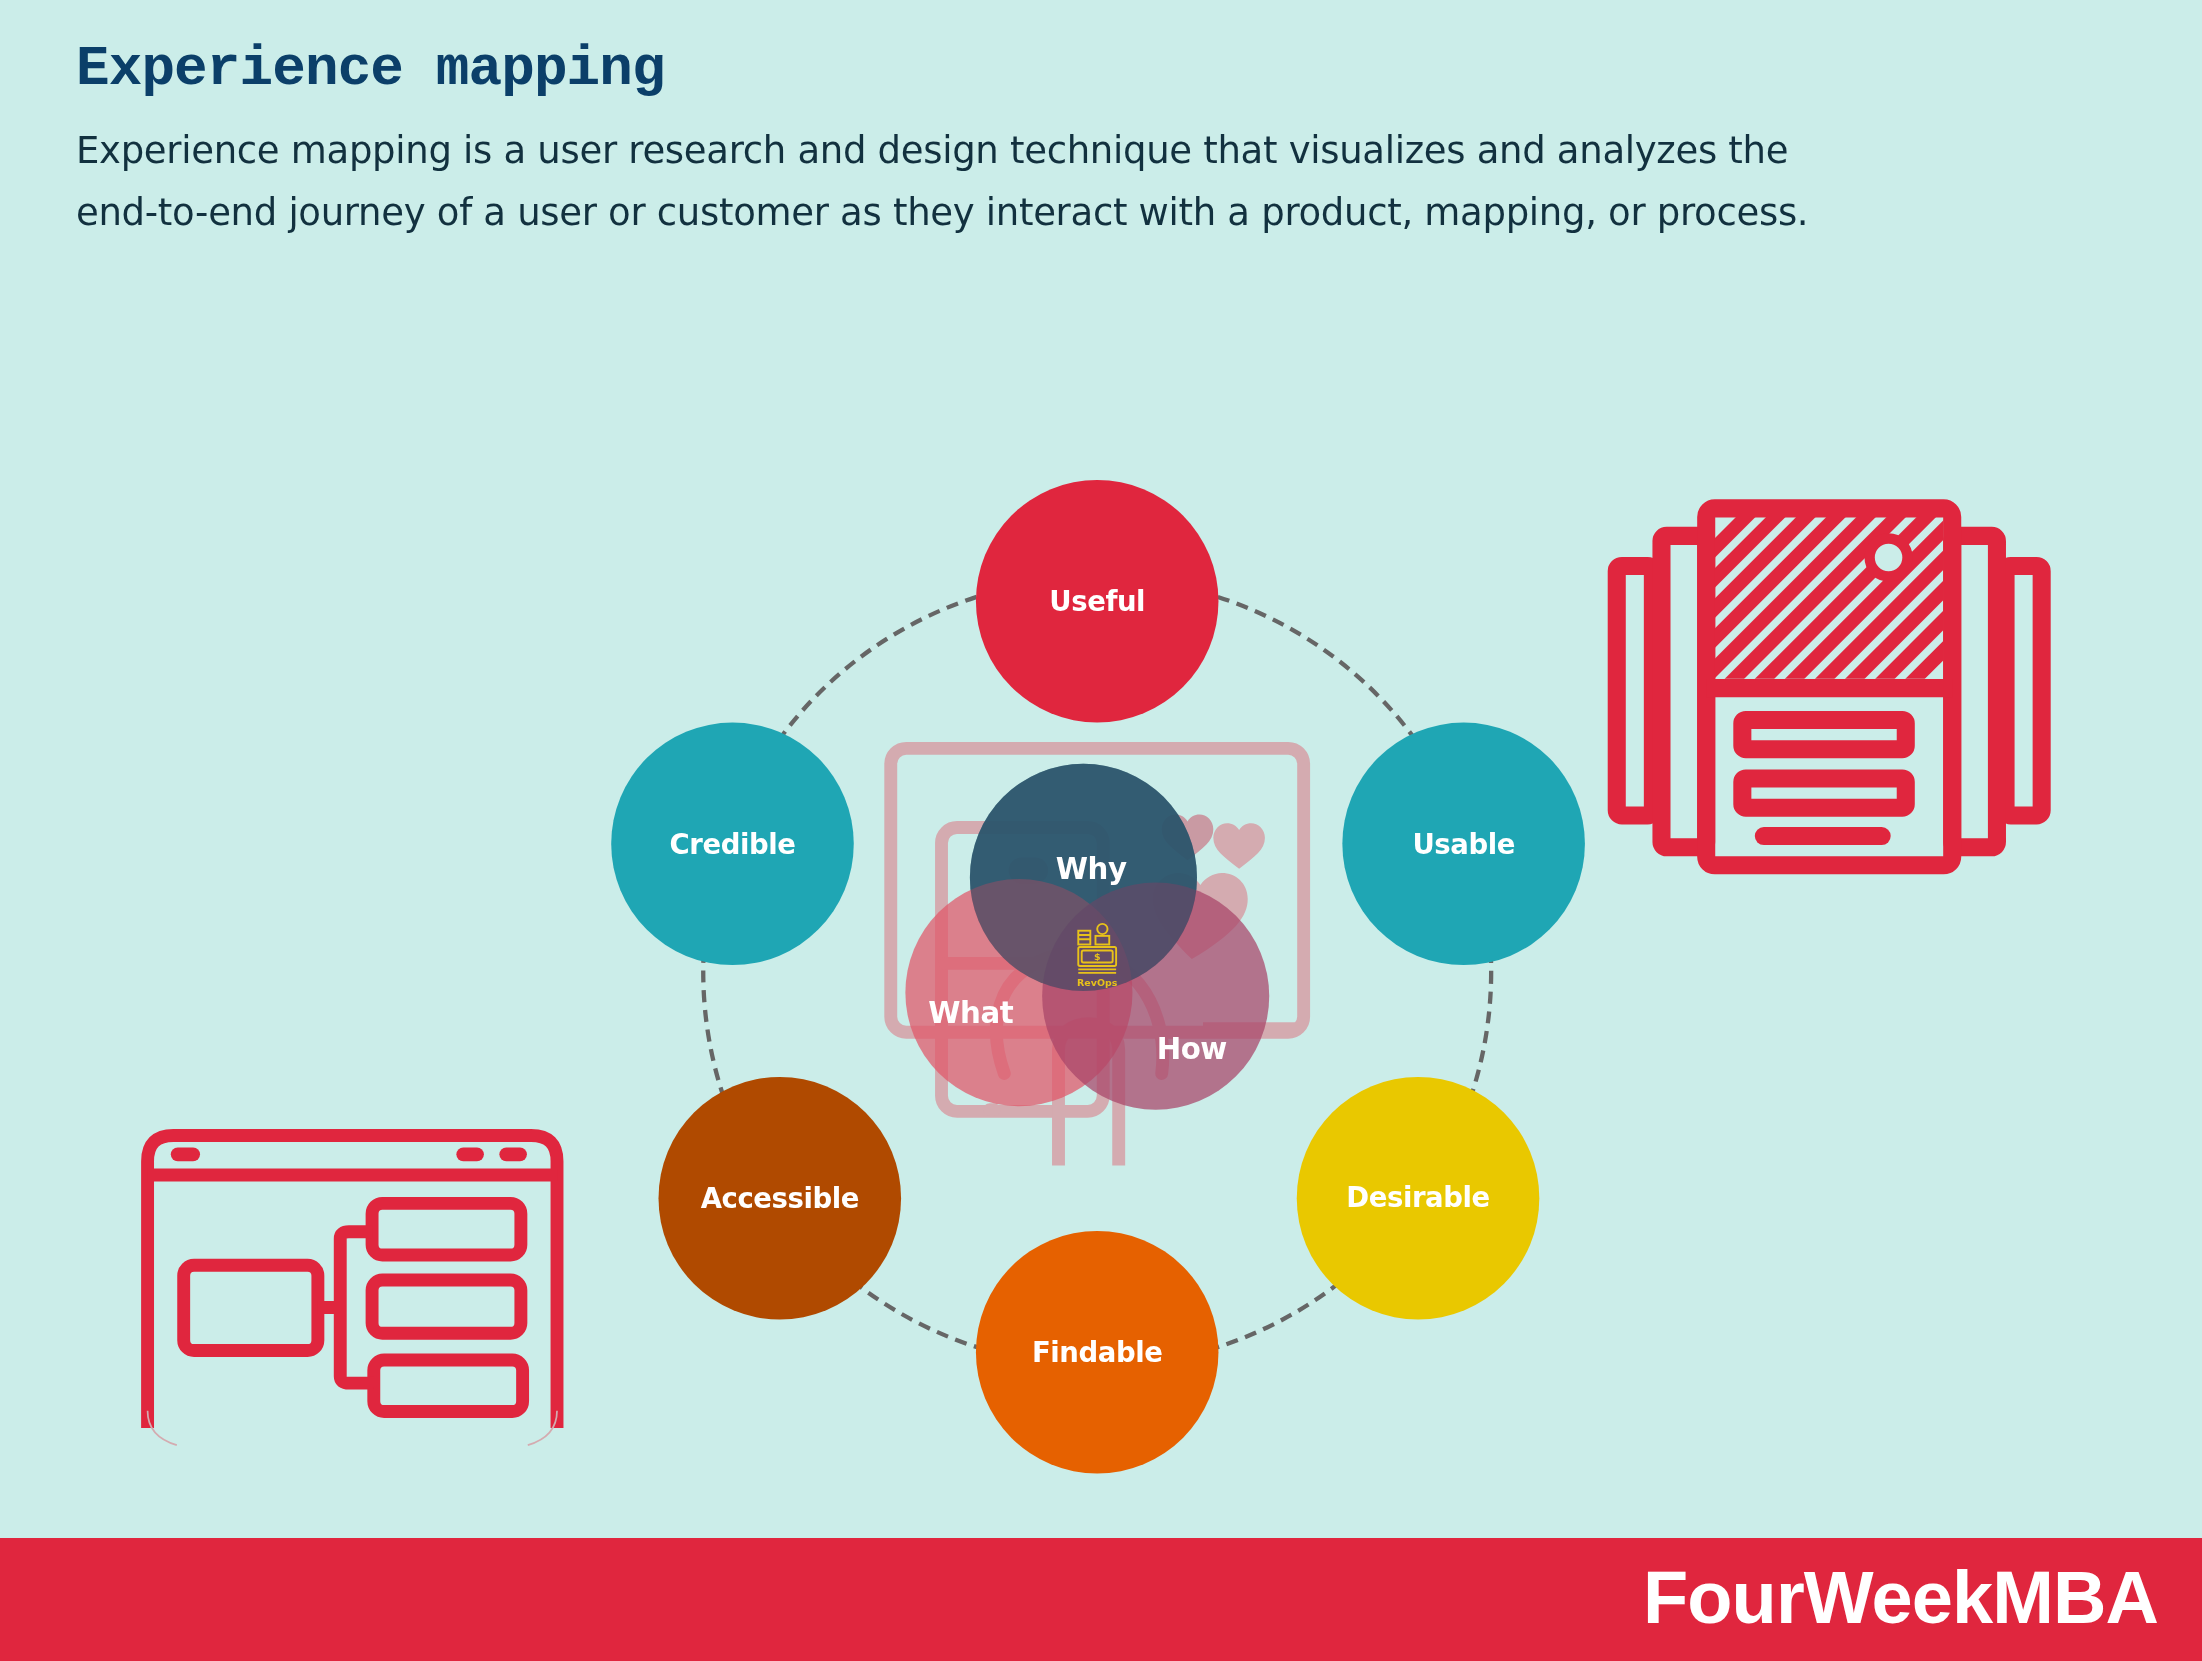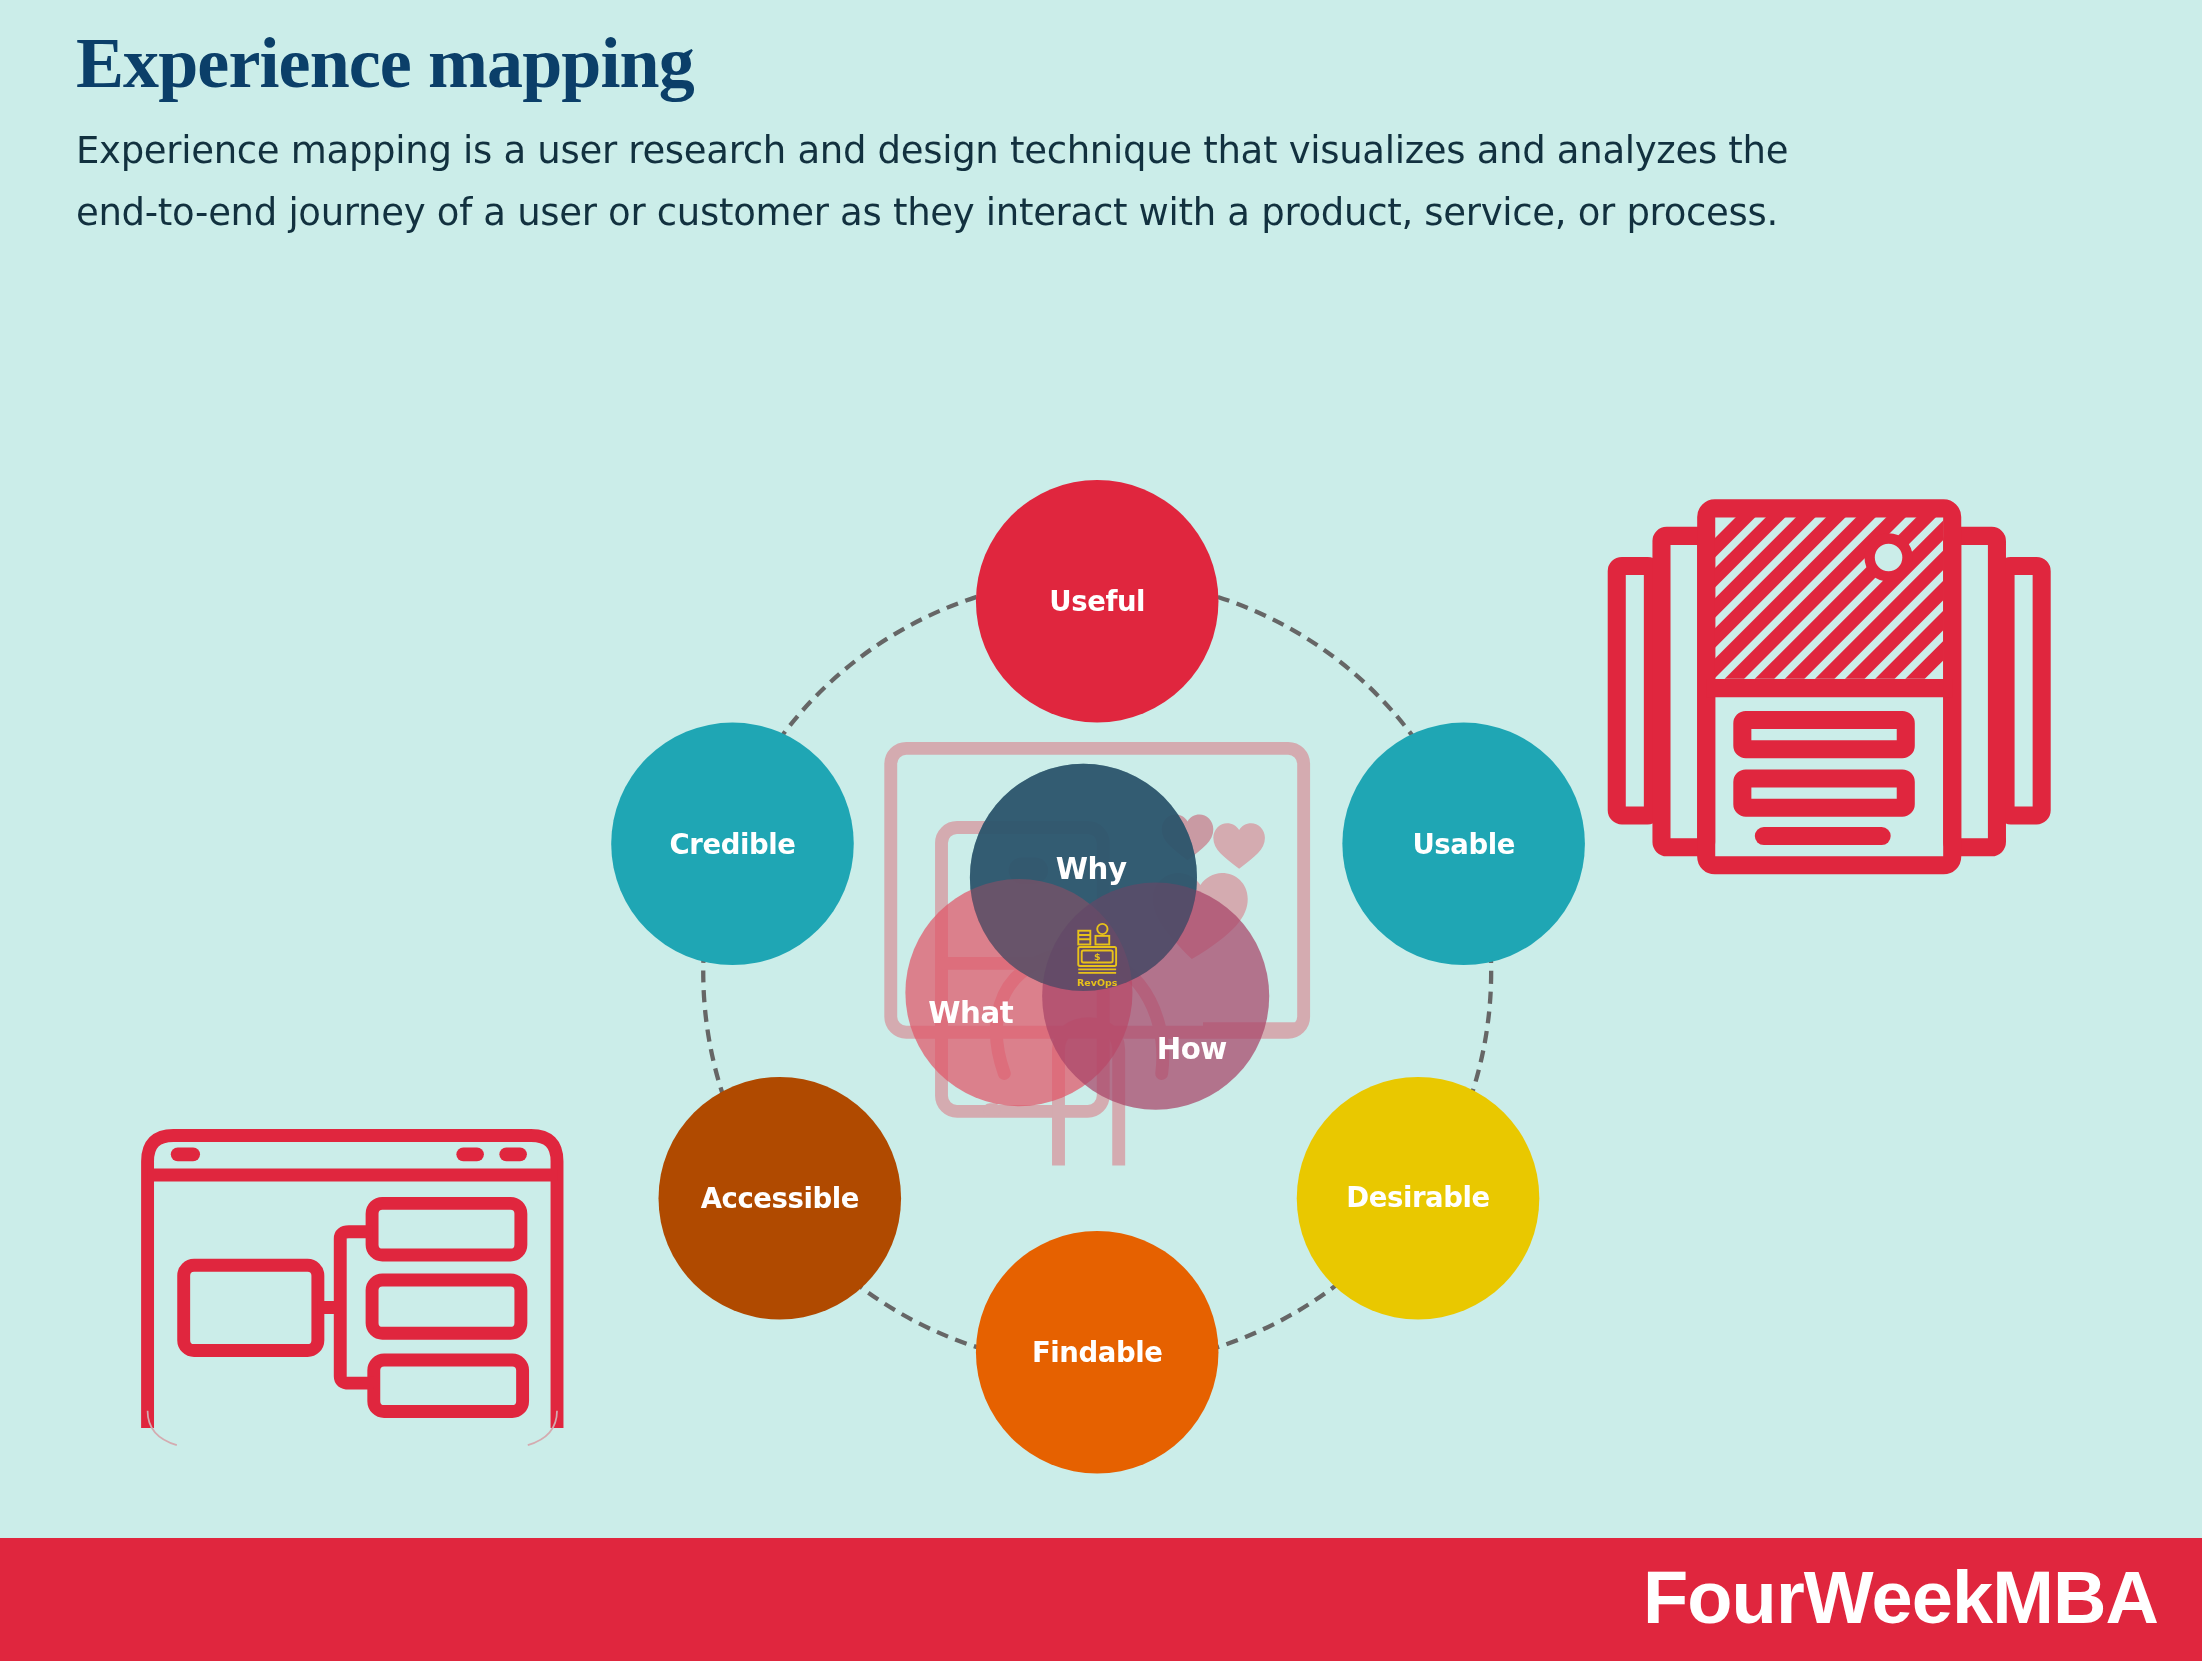--- a/index.html
+++ b/index.html
@@ -3,23 +3,23 @@
   <meta charset="utf-8">
   <style>
     html, body { margin: 0; padding: 0; }
     body {
       width: 2203px; height: 1661px; overflow: hidden;
       background: #cbede9;
       position: relative;
       font-family: "DejaVu Sans", sans-serif;
     }
     .title {
-      position: absolute; left: 76px; top: 20px;
-      font-family: Liberation Serif, serif;
-      font-weight: bold; font-size: 72px; line-height: 86px;
+      position: absolute; left: 76px; top: 26px;
+      font-family: Liberation Mono, monospace;
+      font-weight: bold; font-size: 56px; line-height: 86px;
       color: #0b3f69; letter-spacing: -0.9px; margin: 0;
       white-space: nowrap;
     }
     .desc {
       position: absolute; left: 76px; top: 120px; width: 1979px;
       font-family: "DejaVu Sans", sans-serif;
       font-size: 37px; line-height: 62px; color: #12313f;
       margin: 0; letter-spacing: -0.3px;
     }
     .desc span { display: block; white-space: nowrap; }
@@ -47,21 +47,21 @@
       font-family: Liberation Sans, sans-serif; font-weight: bold;
       font-size: 74px; line-height: 86px; color: #ffffff; letter-spacing: -0.9px;
     }
   </style>
 </head>
 <body>
 
 <h1 class="title">Experience mapping</h1>
 <p class="desc">
   <span>Experience mapping is a user research and design technique that visualizes and analyzes the</span>
-  <span>end-to-end journey of a user or customer as they interact with a product, service, or process.</span>
+  <span>end-to-end journey of a user or customer as they interact with a product, mapping, or process.</span>
 </p>
 
 <svg class="diagram" width="2203" height="1661" viewBox="0 0 2560 1931" xmlns="http://www.w3.org/2000/svg">
 
   <g fill="none" stroke="#d4abb0" stroke-width="15" stroke-linecap="round">
     <rect x="1035" y="870" width="480" height="330" rx="18"></rect>
     <rect x="1094" y="962" width="188" height="330" rx="18"></rect>
     <line x1="1098" y1="1120" x2="1280" y2="1120"></line>
     <line x1="1187" y1="1012" x2="1203" y2="1012" stroke-width="30"></line>
     <path d="M1167 1248 C1150 1200 1150 1130 1230 1110 C1310 1095 1360 1170 1350 1248"></path>

